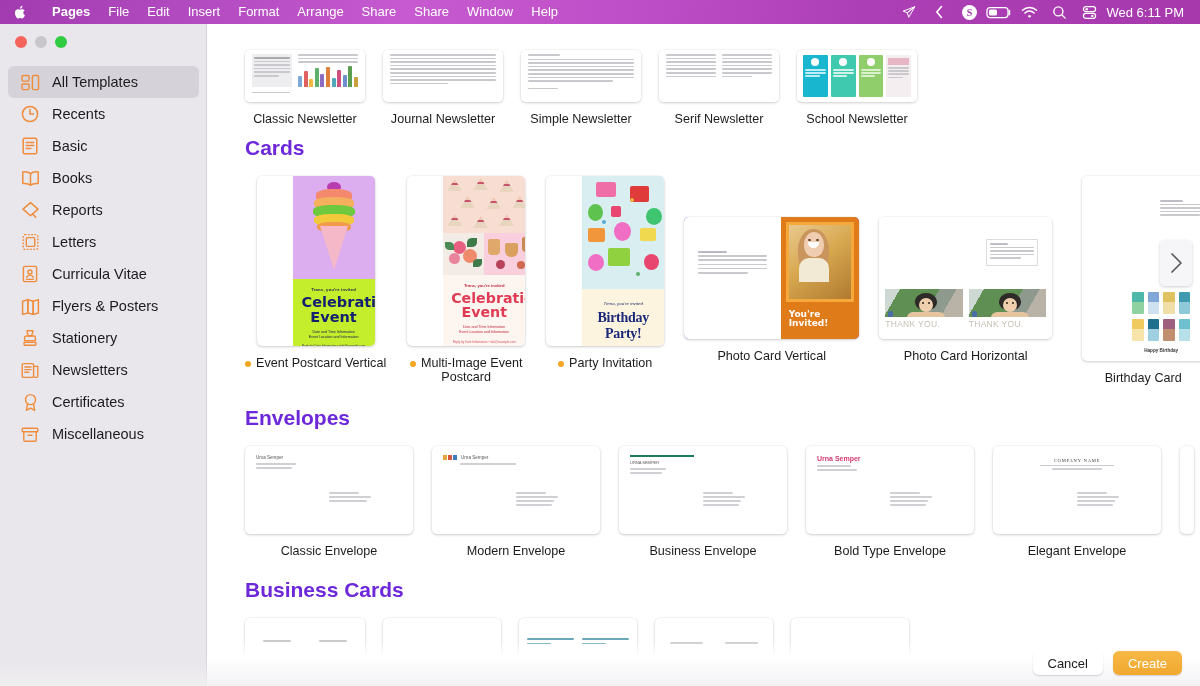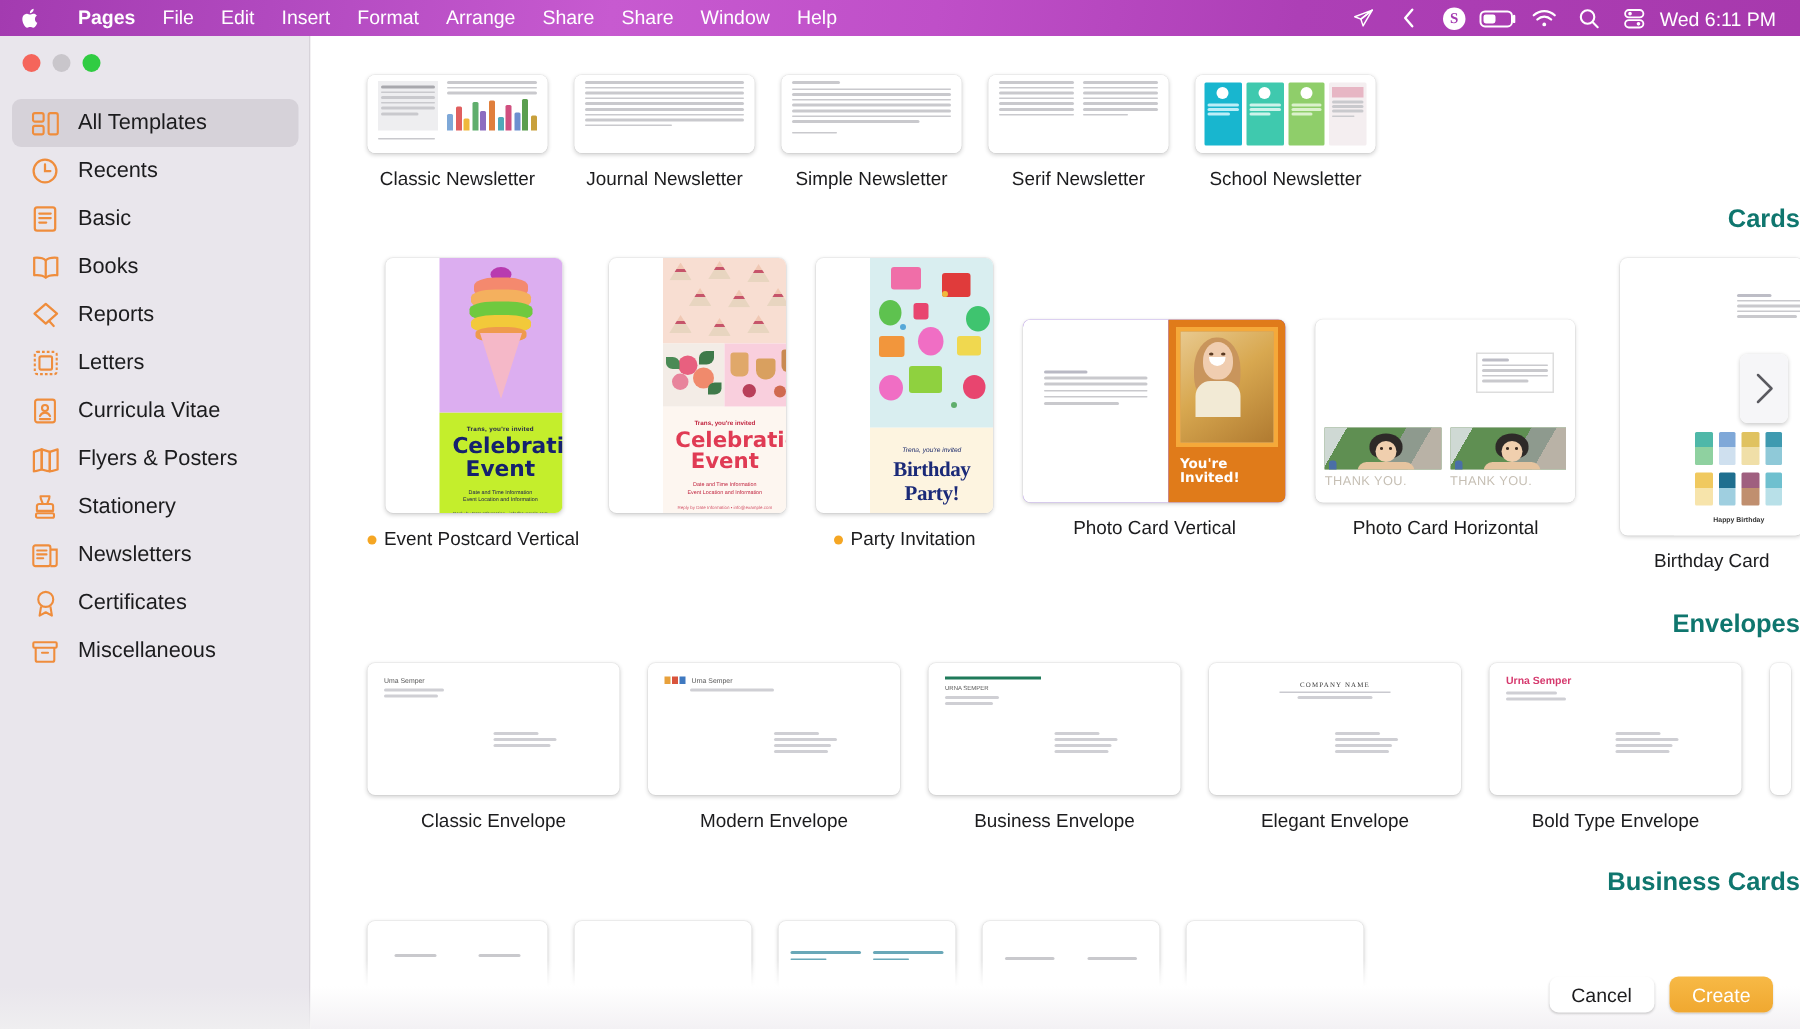--- a/index.html
+++ b/index.html
@@ -112,23 +112,22 @@
     font-size: 13.5px; color: #1c1c1e;
     border-bottom: 1px solid #e3e0e5;
     z-index: 10;
   }
   #scrollarea {
     position: absolute; top: 0; left: 0; right: 0; bottom: 0;
     padding-left: 38px;
   }
 
   .section-title {
-    font-size: 17px; font-weight: bold; color: #0f766e;
+    font-size: 21px; font-weight: bold; color: #6d28d9;
     margin: 0 0 16px 0;
-    text-align: right;
   }
   .row {
     display: flex; align-items: flex-start; gap: 0;
   }
   .tcell {
     display: flex; flex-direction: column; align-items: center;
     flex: 0 0 auto;
   }
   .tname {
     font-size: 12.6px; color: #1c1c1e;
@@ -692,20 +691,23 @@
                 </div>
               </div>
               <div class="mi-bot">
                 <div class="mi-pre">Trans, you're invited</div>
                 <div class="mi-h">Celebration Event</div>
                 <div class="mi-sub" style="white-space:pre-line">Date and Time Information
 Event Location and Information</div>
                 <div class="mi-ft">Reply by Date Information  •  info@example.com</div>
               </div>
             </div>
+            <div class="tname" style="max-width:120px;">
+              <span class="dot"></span><span>Multi-Image Event Postcard</span>
+            </div>
           </div>
 
           <div class="tcell">
             <div class="thumb card-v">
               <div class="pi-top">
                 <div style="position:absolute;left:14px;top:6px;width:20px;height:15px;background:#f06ea8;border-radius:2px;"></div>
                 <div style="position:absolute;left:48px;top:10px;width:19px;height:16px;background:#e03b3b;border-radius:2px;"></div>
                 <div style="position:absolute;left:82px;top:6px;width:20px;height:16px;background:#8fd13f;border-radius:2px;"></div>
                 <div style="position:absolute;left:6px;top:28px;width:15px;height:17px;border-radius:50%;background:#5ec24f;"></div>
                 <div style="position:absolute;left:29px;top:30px;width:10px;height:11px;background:#e8456f;border-radius:2px;"></div>
@@ -896,52 +898,52 @@
                 <div class="mini" style="width:30px"></div>
                   <div class="mini" style="width:42px"></div>
                 <div class="mini" style="width:38px"></div>
                   <div class="mini" style="width:36px"></div>
               </div>
             </div>
             <div class="tname">Business Envelope</div>
           </div>
 
           <div class="tcell">
-            <div class="thumb env" style="padding-top:12px;">
-              <div style="text-align:center;">
-                <div class="sender" style="font-size:4.6px;letter-spacing:.8px;font-family:'Liberation Serif',serif;color:#3a3a3a;margin-bottom:2px;">COMPANY NAME</div>
-                <div style="height:.8px;width:74px;background:#c9c9cf;margin:2px auto;"></div>
-                <div class="mini" style="width:50px;margin:0 auto;"></div>
-              </div>
-              <div class="addr">
-                <div class="mini" style="width:30px"></div>
-                  <div class="mini" style="width:42px"></div>
-                <div class="mini" style="width:38px"></div>
-                  <div class="mini" style="width:36px"></div>
-              </div>
-            </div>
-            <div class="tname">Elegant Envelope</div>
-          </div>
-
-          <div class="tcell">
             <div class="thumb env">
               <div style="font-size:7px;font-weight:bold;color:#d63a6e;line-height:1.05;margin-bottom:3px;">Urna Semper</div>
               <div class="mini" style="width:34px"></div>
                 <div class="mini" style="width:40px"></div>
               <div class="addr">
                 <div class="mini" style="width:30px"></div>
                   <div class="mini" style="width:42px"></div>
                 <div class="mini" style="width:38px"></div>
                   <div class="mini" style="width:36px"></div>
               </div>
             </div>
             <div class="tname">Bold Type Envelope</div>
           </div>
 
           <div class="tcell">
+            <div class="thumb env" style="padding-top:12px;">
+              <div style="text-align:center;">
+                <div class="sender" style="font-size:4.6px;letter-spacing:.8px;font-family:'Liberation Serif',serif;color:#3a3a3a;margin-bottom:2px;">COMPANY NAME</div>
+                <div style="height:.8px;width:74px;background:#c9c9cf;margin:2px auto;"></div>
+                <div class="mini" style="width:50px;margin:0 auto;"></div>
+              </div>
+              <div class="addr">
+                <div class="mini" style="width:30px"></div>
+                  <div class="mini" style="width:42px"></div>
+                <div class="mini" style="width:38px"></div>
+                  <div class="mini" style="width:36px"></div>
+              </div>
+            </div>
+            <div class="tname">Elegant Envelope</div>
+          </div>
+
+          <div class="tcell">
             <div class="thumb" style="width:14px;height:88px;background:#fff;"></div>
           </div>
         </div>
       </div>
 
       <div style="position:absolute; top:554px; left:38px; right:0;">
         <div class="section-title">Business Cards</div>
 
         <div class="row" style="gap:18px;">
           <div class="tcell">

